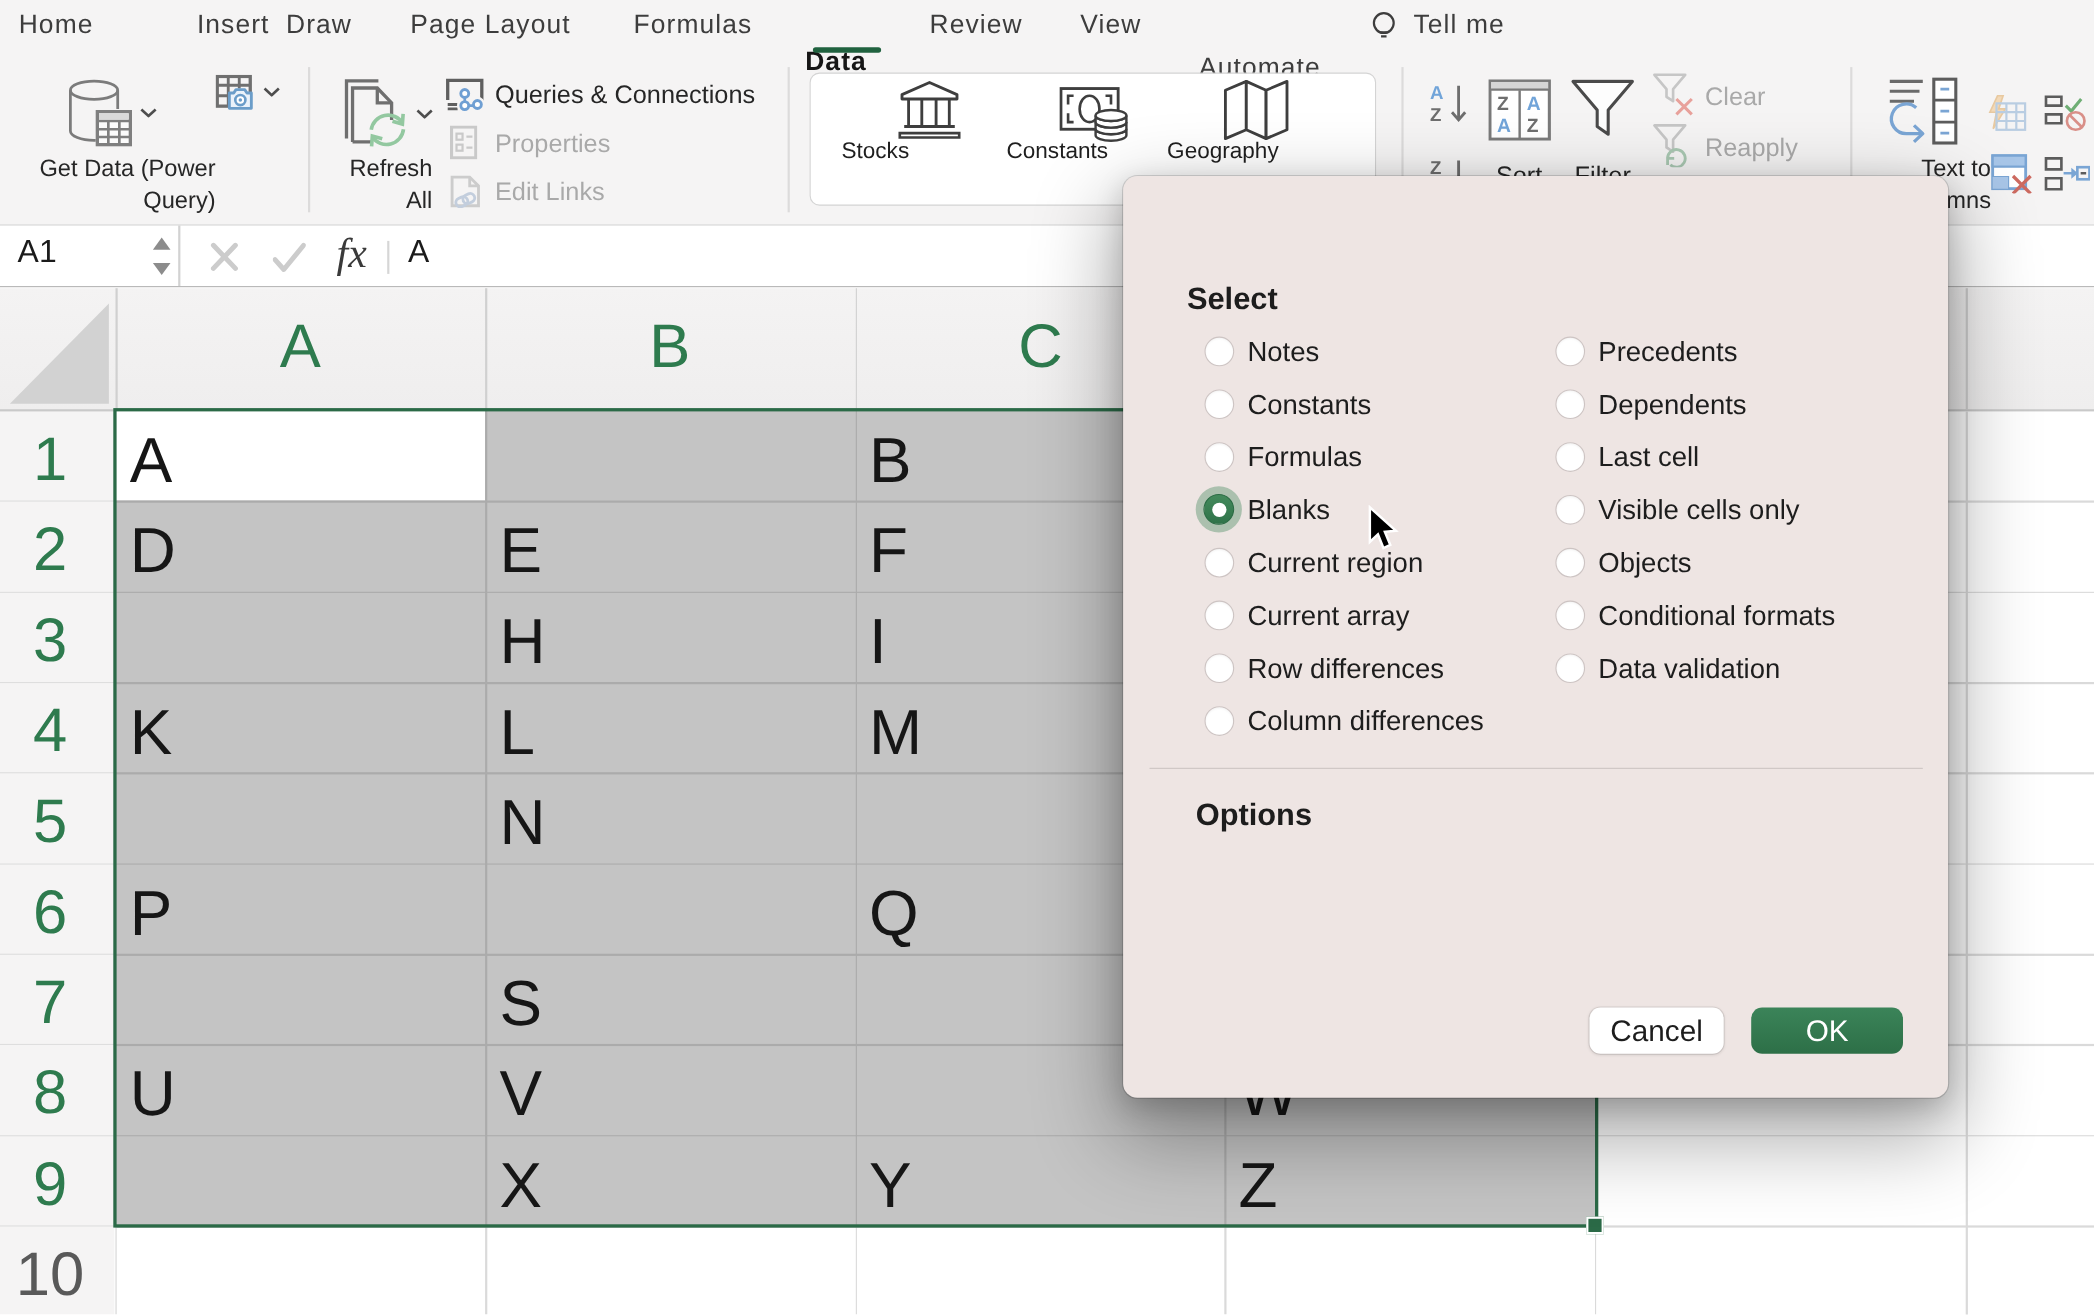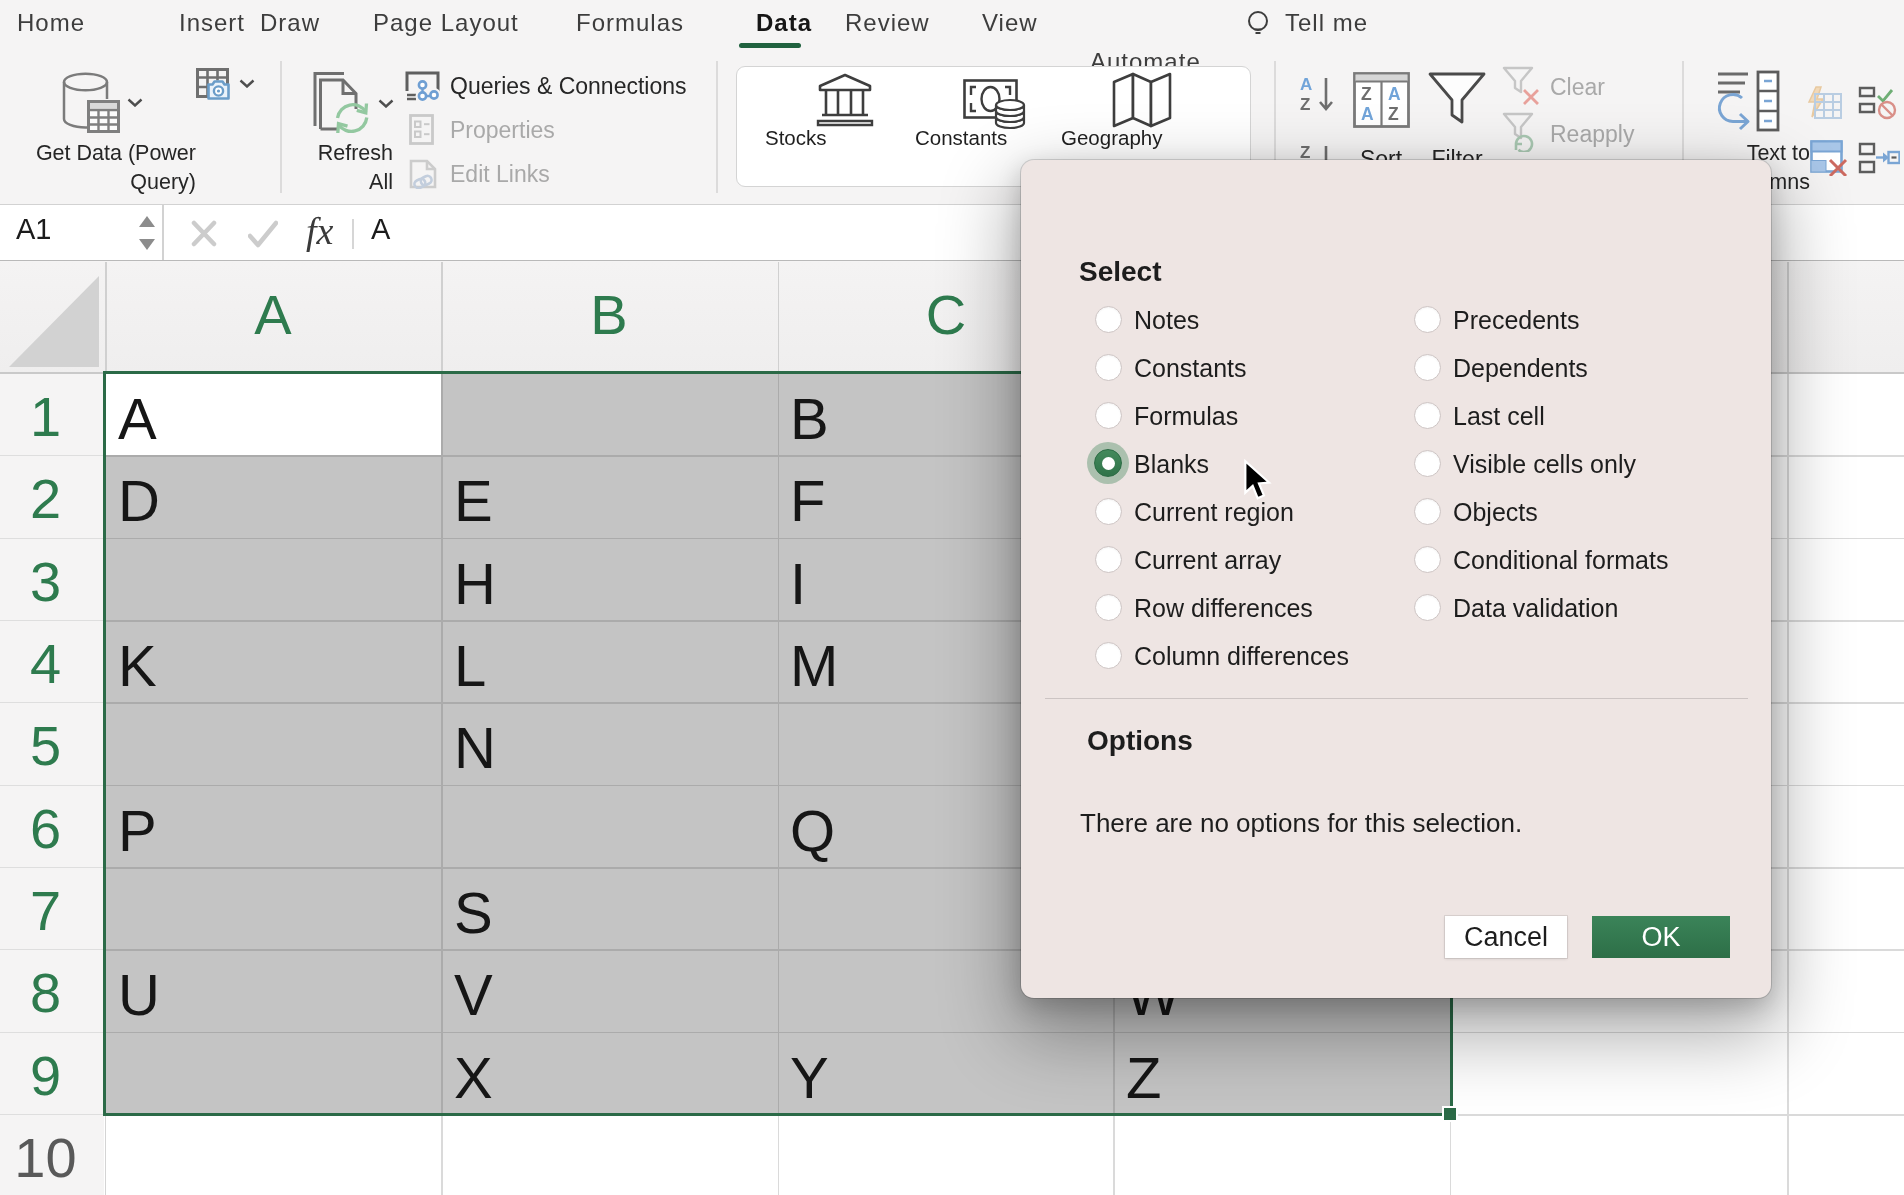--- a/index.html
+++ b/index.html
@@ -41,32 +41,32 @@
     background:#eee5e3; border-radius:13px;
     box-shadow:0 0 0 1px rgba(0,0,0,0.14), 0 30px 75px 8px rgba(0,0,0,0.33), 0 8px 25px rgba(0,0,0,0.18); }
   #dlgtitle { position:absolute; left:0; top:0; width:100%; height:56px; background:#f3ebe9;
     border-radius:13px 13px 0 0; border-bottom:1px solid rgba(0,0,0,0.09); }
   #dlgtitle span { display:block; text-align:center; font-size:29px; font-weight:700; color:#1d1d1d; margin-top:8px; padding-left:17px; }
   .dhead { position:absolute; font-size:28px; font-weight:700; color:#1d1d1d; }
   .ropt { position:absolute; height:30px; }
   .radio { position:absolute; left:0.5px; top:1.5px; width:27px; height:27px; border-radius:50%;
     background:#fff; border:1.5px solid #cdc4c3; box-shadow:inset 0 1px 2px rgba(0,0,0,0.05); }
   .rlab { position:absolute; left:40px; top:1px; font-size:25px; line-height:30px; color:#1d1d1d; white-space:nowrap; }
-  .btn { position:absolute; top:756px; height:42px; border-radius:0; font-size:27px; text-align:center; }
+  .btn { position:absolute; top:756px; height:42px; border-radius:10px; font-size:27px; text-align:center; }
 </style>
 </head>
 <body>
 <div id="stage">
 
   <span class="tab" style="left:17px;">Home</span>
   <span class="tab" style="left:139px;margin-left:40px;">Insert</span>
   <span class="tab" style="left:260px;">Draw</span>
   <span class="tab" style="left:373px;">Page Layout</span>
   <span class="tab" style="left:576px;">Formulas</span>
-  <span class="tab active" style="left:756px;">Data</span>
+  <span class="tab active" style="left:732px;margin-top:34px;">Data</span>
   <span class="tab" style="left:845px;">Review</span>
   <span class="tab" style="left:982px;">View</span>
   <span class="tab" style="left:1090px;margin-top:39px;">Automate</span>
   <span class="tab" style="left:1285px;">Tell me</span>
   <svg class="abs" style="left:1243px; top:8px;" width="30" height="32" viewBox="0 0 30 32">
     <circle cx="15" cy="13" r="9" fill="none" stroke="#3d3d3d" stroke-width="2"></circle>
     <path d="M11.5 21.5 h7 M12.5 25 h5" stroke="#3d3d3d" stroke-width="2" fill="none"></path>
   </svg>
   <div id="dataline"></div>
 
@@ -433,21 +433,20 @@
     <div class="ropt" style="left:392px; top:384px;">
         <div class="radio"></div>
         <span class="rlab">Conditional formats</span>
       </div>
     <div class="ropt" style="left:392px; top:432px;">
         <div class="radio"></div>
         <span class="rlab">Data validation</span>
       </div>
     <div class="dhead" style="left:66px; top:565px;">Options</div>
     <div class="abs" style="left:24px; top:538px; width:703px; height:1px; background:rgba(0,0,0,0.14);"></div>
-    <div class="abs" style="left:59px; top:648px; font-size:26px; color:#1d1d1d;">There are no options for this selection.</div>
     <div class="btn" style="left:424px; width:122px; background:#fff; color:#1d1d1d; box-shadow:0 0 0 1px rgba(0,0,0,0.08), 0 1px 3px rgba(0,0,0,0.12); line-height:42px;">Cancel</div>
     <div class="btn" style="left:571px; width:138px; background:linear-gradient(#3b8459,#2d6f47); color:#fff; line-height:42px;">OK</div>
   </div>
 
   <svg class="abs" style="left:1241px; top:459px;" width="37" height="46" viewBox="0 0 20 25">
     <path d="M2.3 1.2 L2.3 18.3 L6.3 14.6 L9 21.3 L12.4 19.8 L9.7 13.3 L15.2 12.8 Z" fill="#000" stroke="#fff" stroke-width="1.2"></path>
   </svg>
 </div>
 
 </body></html>

